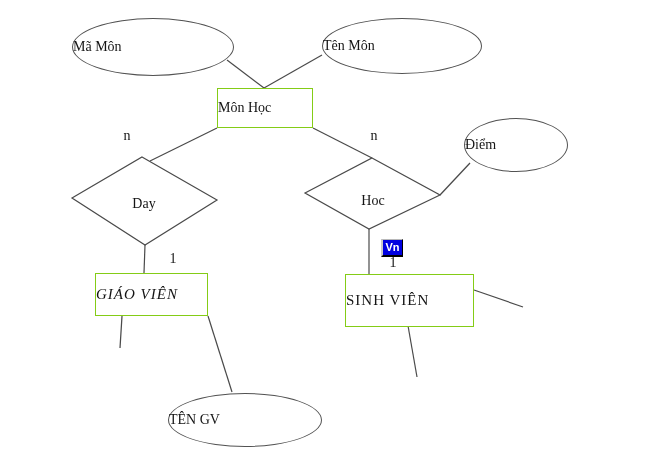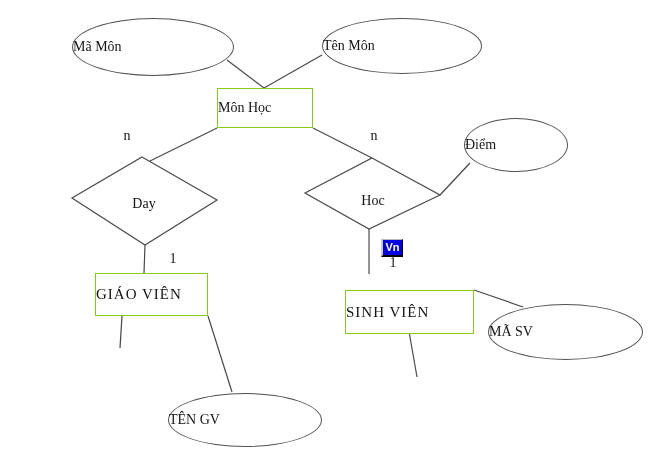--- a/index.html
+++ b/index.html
@@ -104,34 +104,31 @@
 
   <div class="node ellipse" style="left:322px; top:18px; width:160px; height:56px;">
     <span>Tên Môn</span>
   </div>
 
 
   <div class="node ellipse" style="left:168px; top:393px; width:154px; height:54px;font-family:Liberation Serif, serif;">
     <span>TÊN GV</span>
   </div>
 
-  <div class="node ellipse" style="left:488px; top:304px; width:155px; height:56px;">
-    <span>MÃ SV</span>
-  </div>
 
 
   <div class="node rect" style="left:217px; top:88px; width:96px; height:40px;">
     <span>Môn Học</span>
   </div>
 
-  <div class="node rect entity-big" style="left:95px; top:273px; width:113px; height:43px;">
+  <div class="node rect entity-big" style="left:95px; top:273px; width:113px; height:43px;font-style:italic;">
     <span>GIÁO VIÊN</span>
   </div>
 
-  <div class="node rect entity-big" style="left:345px; top:274px; width:129px; height:44px;margin-top:16px;">
+  <div class="node rect entity-big" style="left:345px; top:274px; width:129px; height:53px;">
     <span>SINH VIÊN</span>
   </div>
 
   <div class="diamond-label" style="left:114px; top:196px; width:60px; height:16px;">Day</div>
 
   <div class="diamond-label" style="left:343px; top:193px; width:60px; height:16px;">Hoc</div>
 
   <div class="card" style="left:120px; top:129px; width:14px;">n</div>
 
   <div class="card" style="left:367px; top:129px; width:14px;">n</div>

